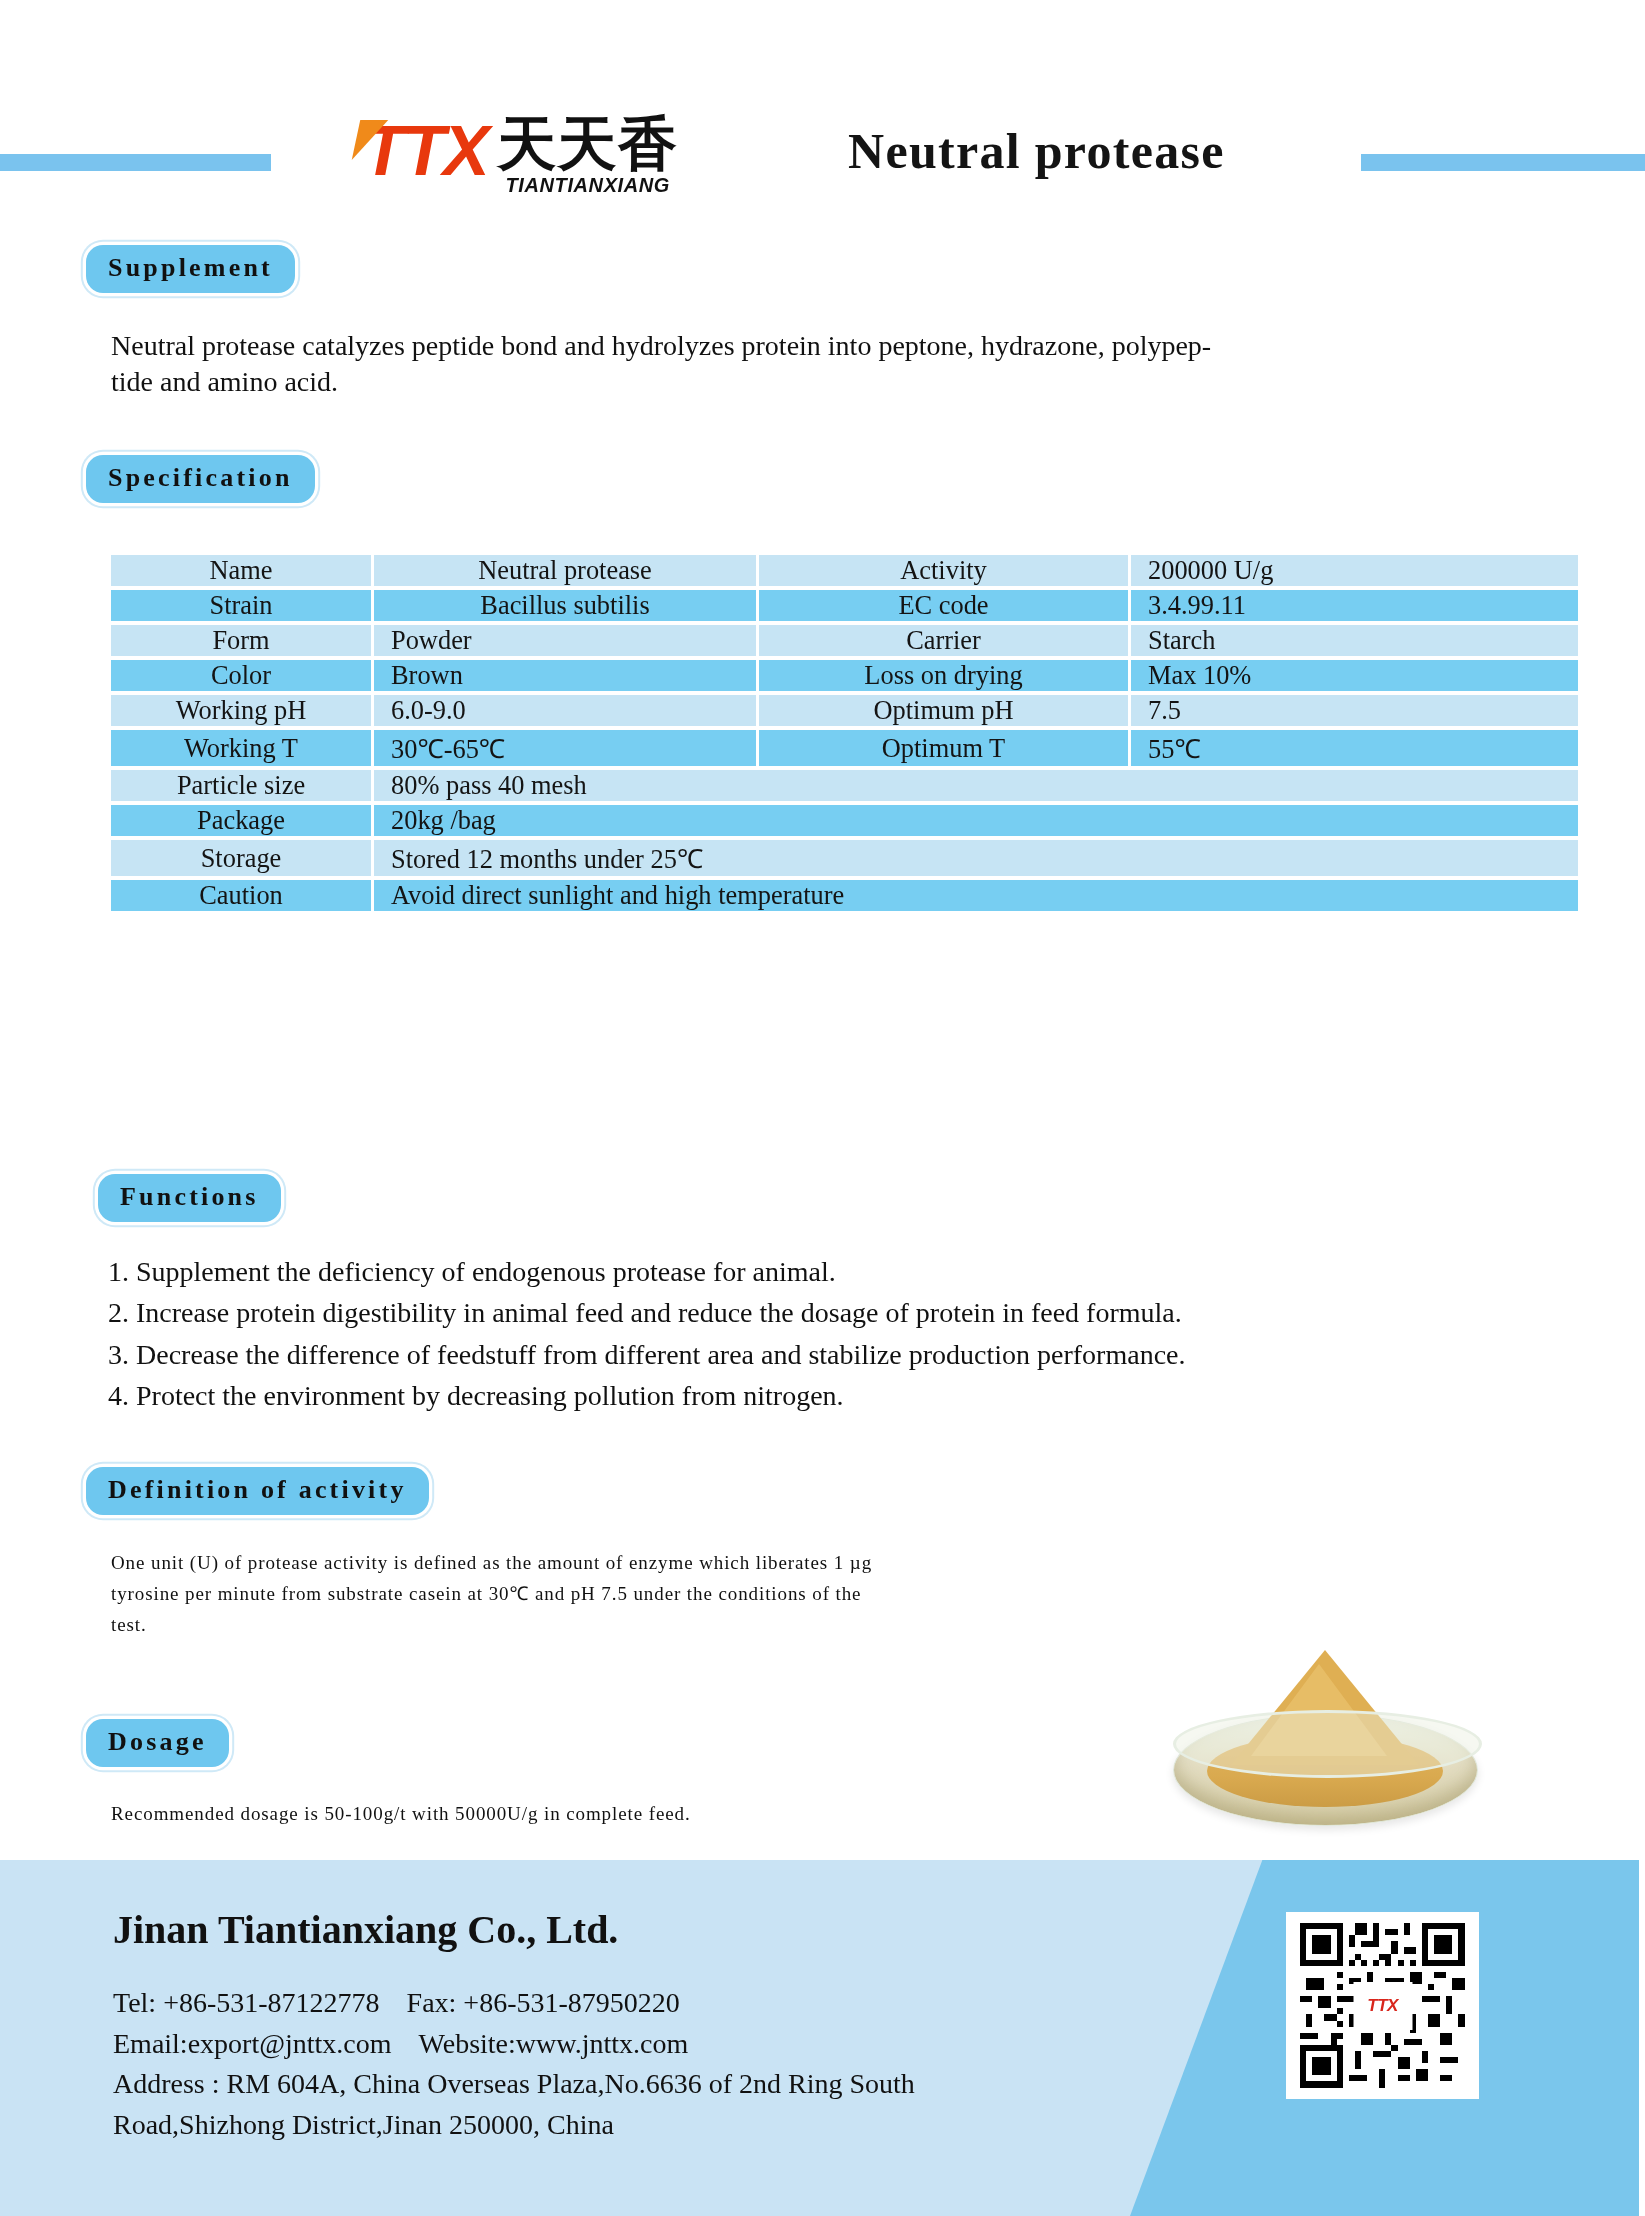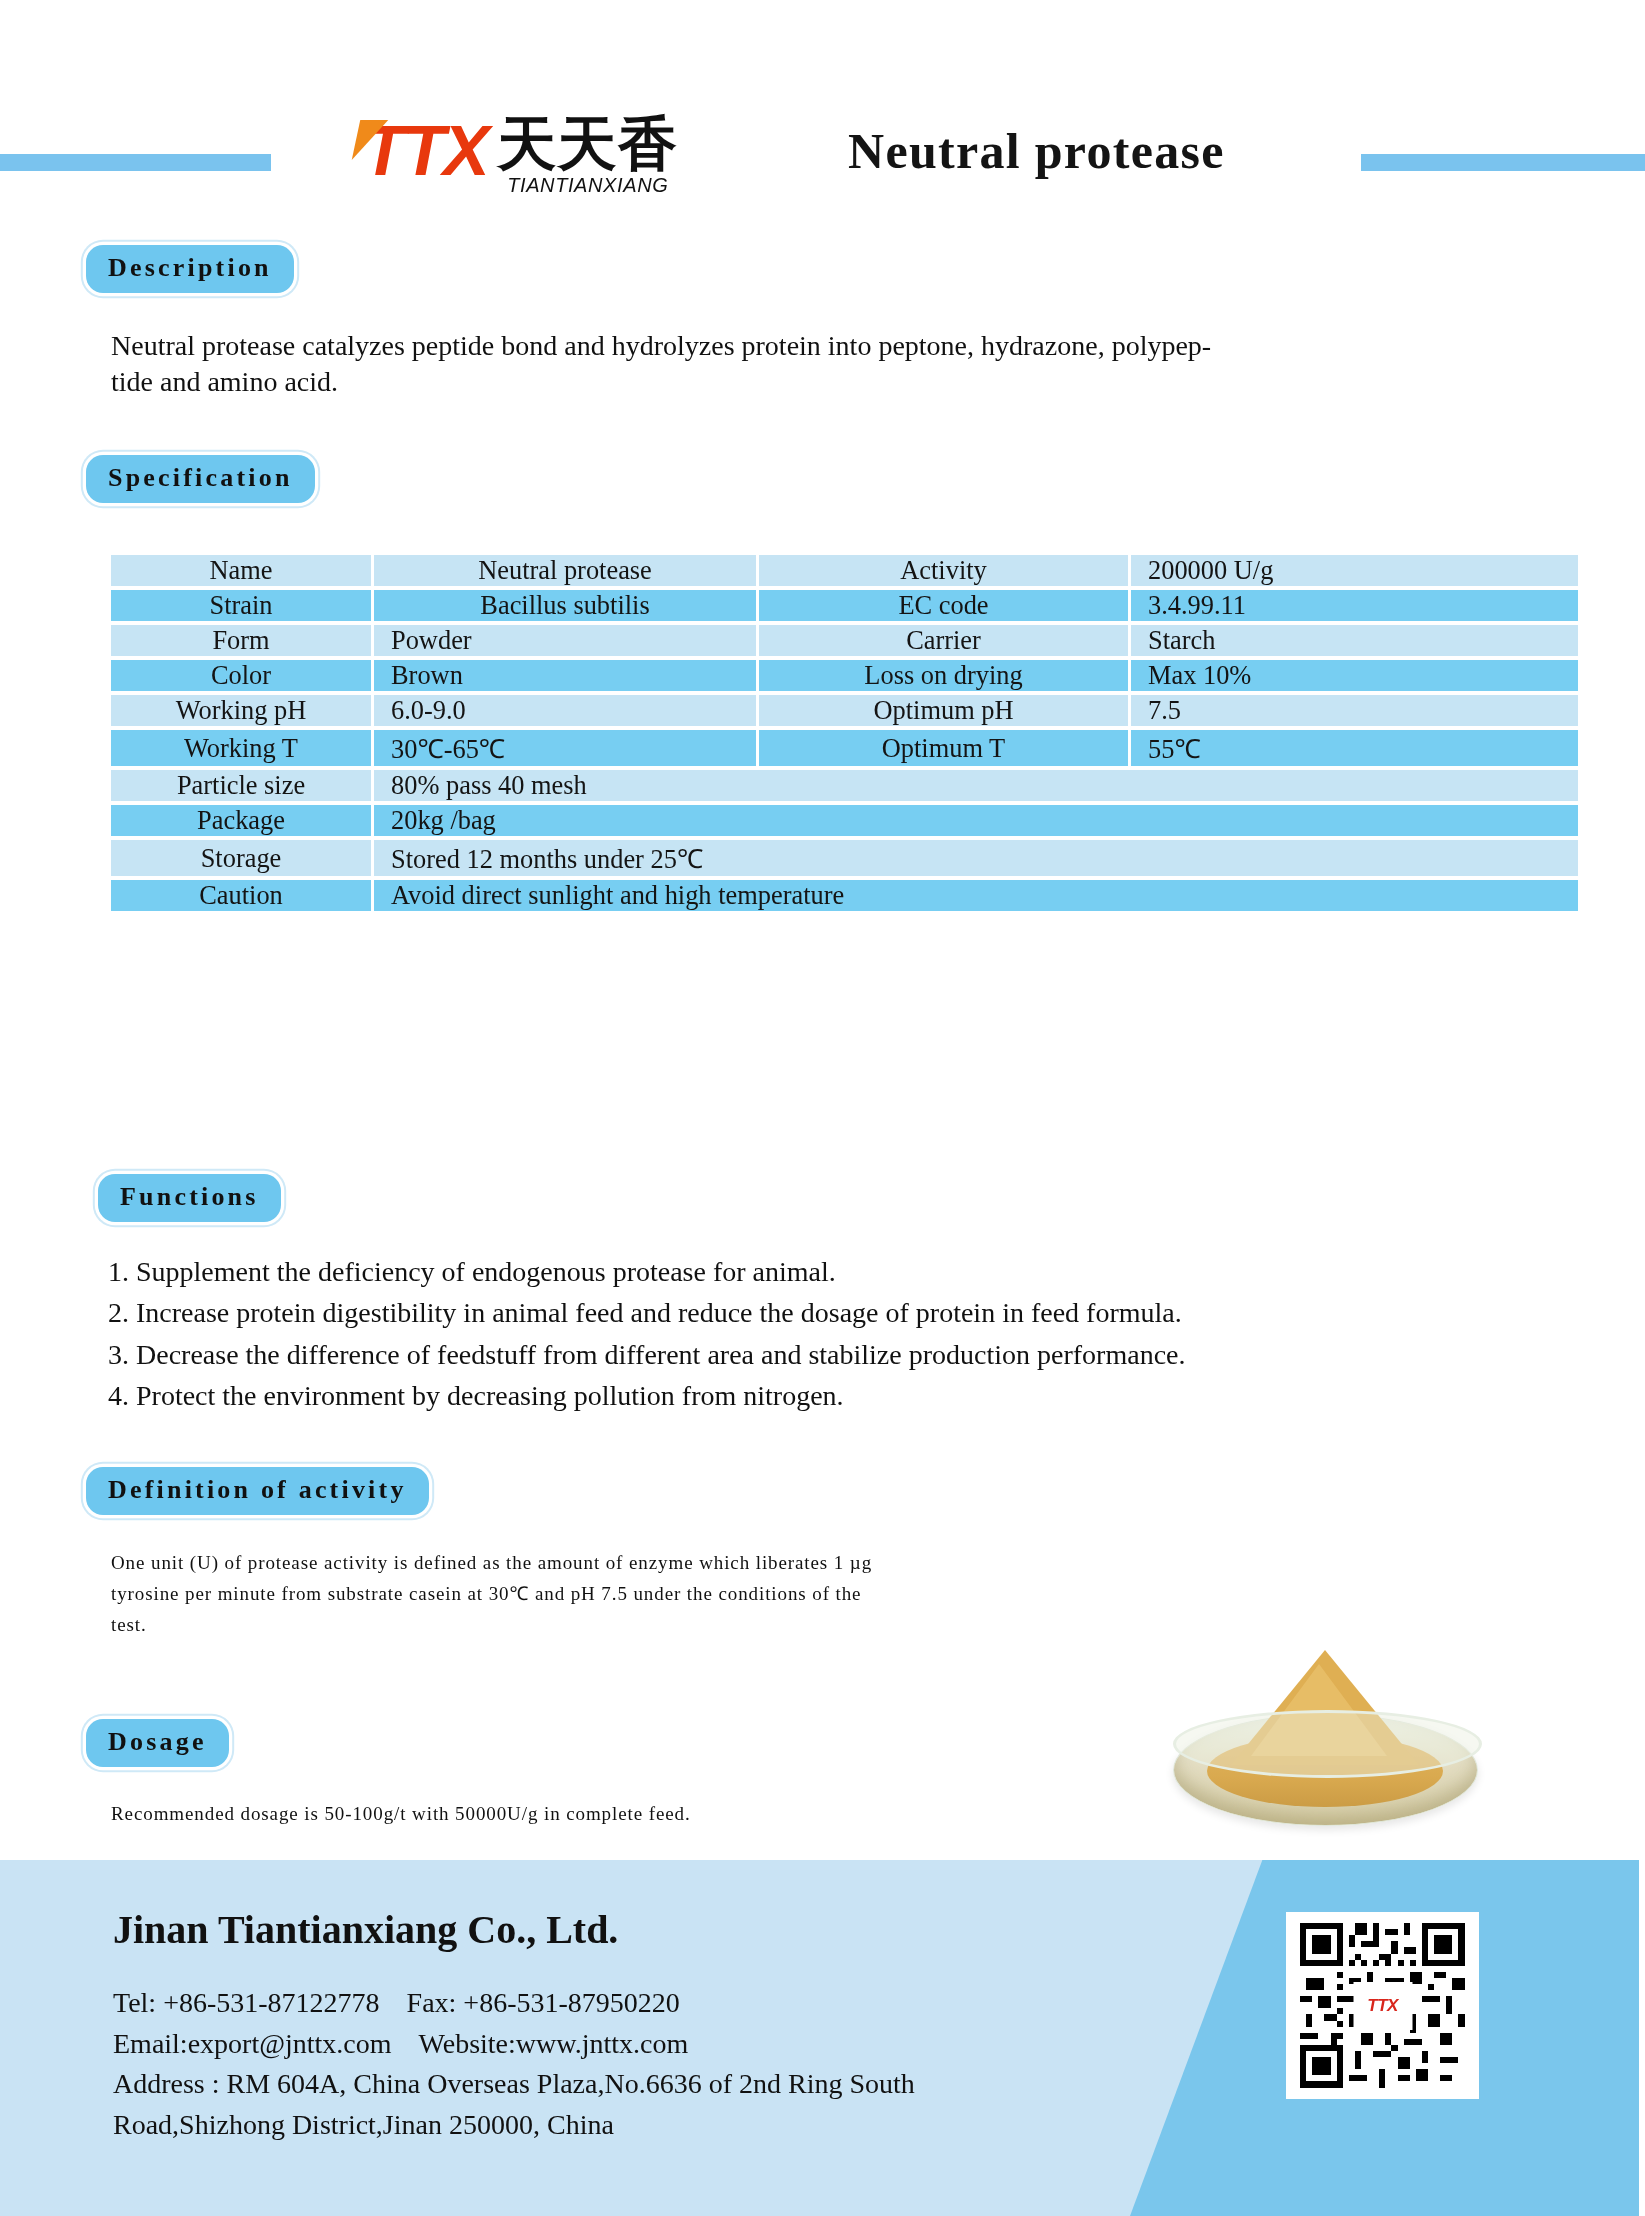--- a/index.html
+++ b/index.html
@@ -67,21 +67,21 @@
   .logo-cn {
     font-family: "DejaVu Sans", sans-serif;
     font-weight: bold;
     font-size: 59px;
     line-height: 0.95;
     color: #111111;
     letter-spacing: 1.3px;
   }
   .logo-pinyin {
     font-family: "Liberation Sans", sans-serif;
-    font-weight: normal;
+    font-weight: bold;
     font-style: italic;
     font-size: 20px;
     letter-spacing: 0.6px;
     color: #111111;
     margin-top: 1.3px;
   }
   .product-title {
     position: absolute;
     left: 848px; top: 24.5px;
     font-family: "Liberation Serif", serif;
@@ -290,21 +290,21 @@
     <div class="logo-cn-wrap">
       <div class="logo-cn">天天香</div>
       <div class="logo-pinyin">TIANTIANXIANG</div>
     </div>
   </div>
 
   <div class="product-title">Neutral protease</div>
 </div>
 
 <div class="badge" style="left:86px; top:245px;">
-  <span class="badge-inner">Description</span>
+  <span class="badge-inner">Supplement</span>
 </div>
 <div class="para" style="left:111px; top:328px; width:1425px;">
   <div>Neutral protease catalyzes peptide bond and hydrolyzes protein into peptone, hydrazone, polypep-</div>
   <div>tide and amino acid.</div>
 </div>
 
 <div class="badge" style="left:86px; top:455px;">
   <span class="badge-inner">Specification</span>
 </div>
 

